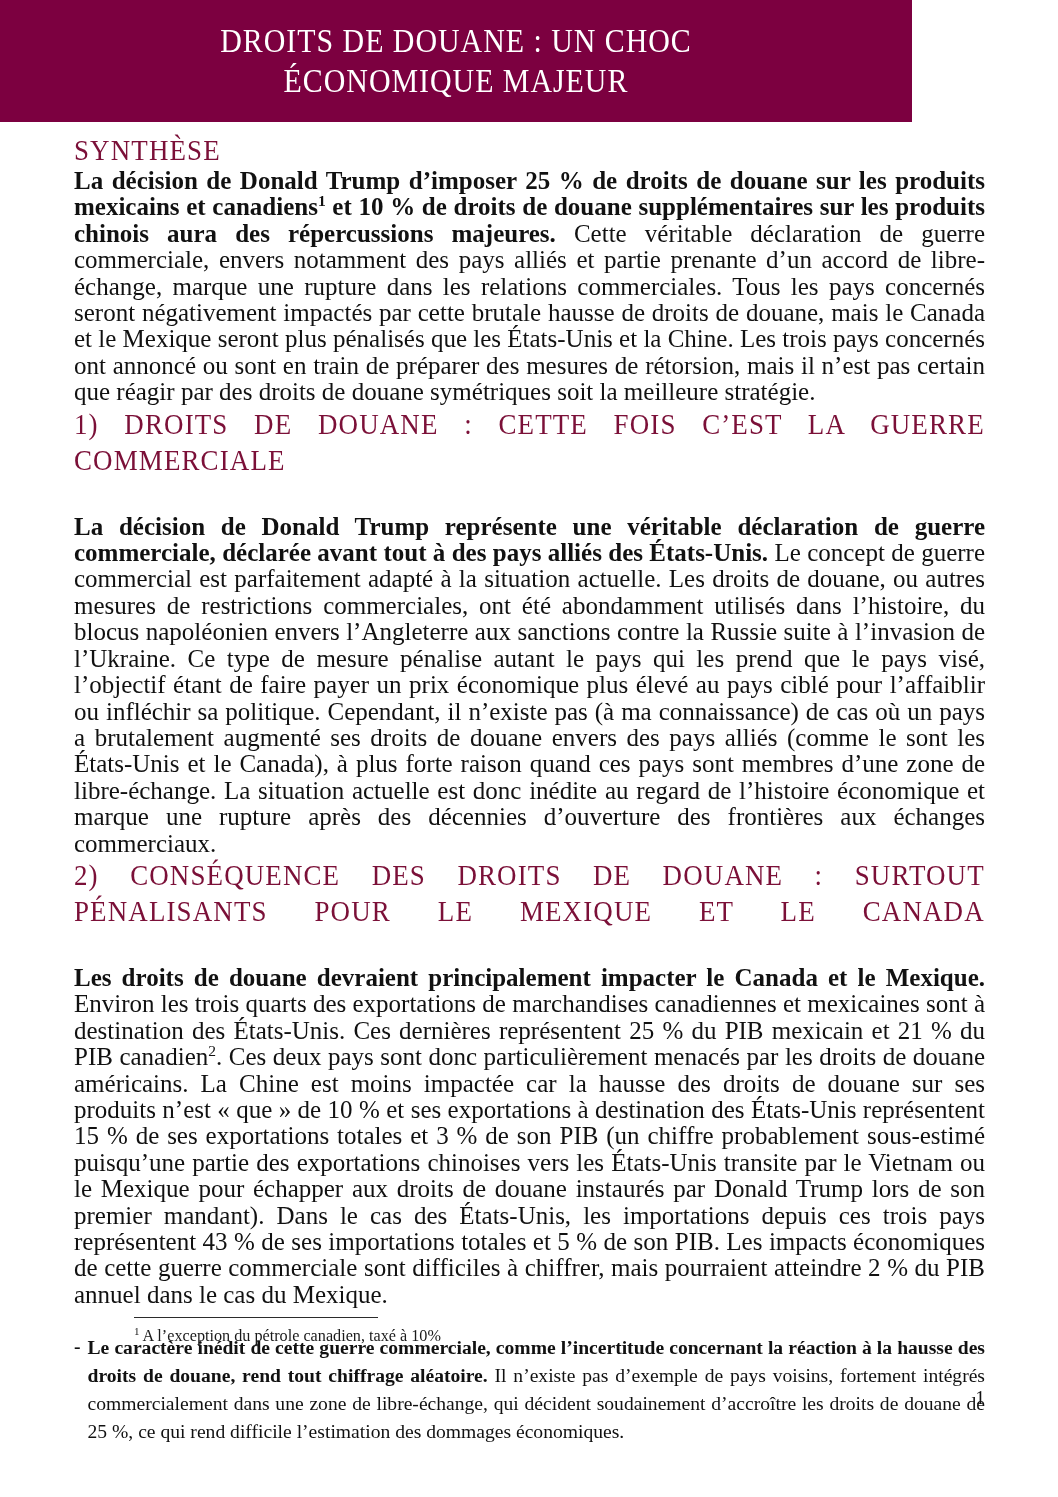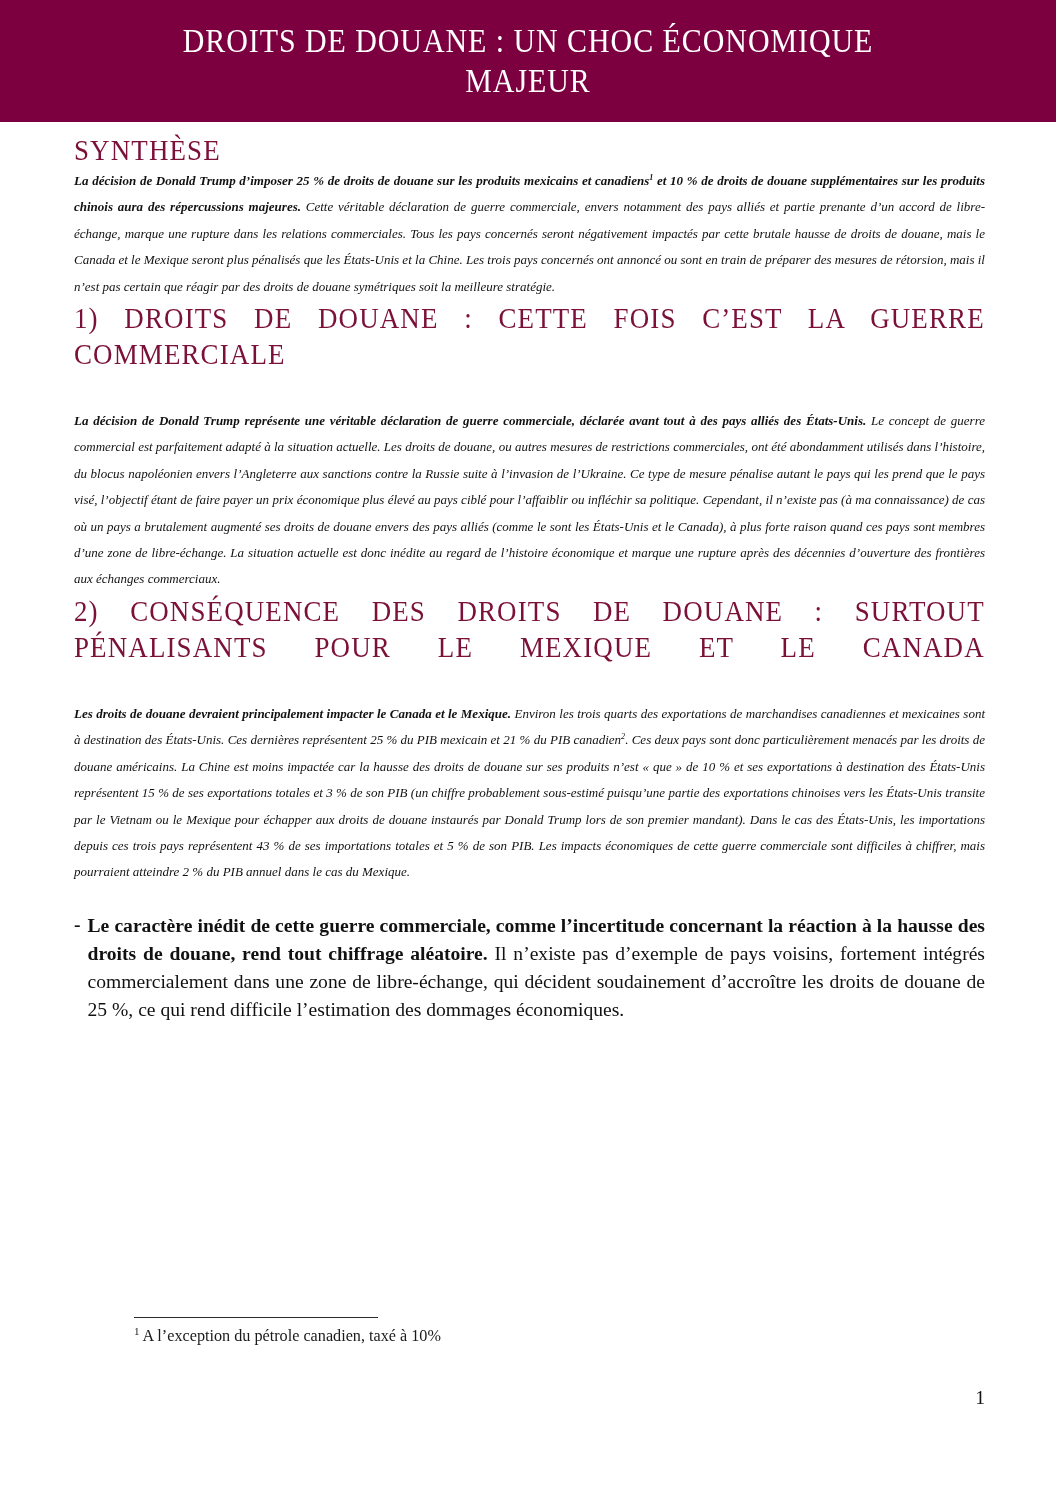--- a/index.html
+++ b/index.html
@@ -13,21 +13,21 @@
     position: relative;
     font-family: "Liberation Serif", "DejaVu Serif", serif;
     color: #111111;
     overflow: hidden;
   }
 
   
   .banner {
     position: absolute;
     top: 0; left: 0;
-    width: 1056px;
+    width: 912px;
     height: 122px;
     background: #7C0040;
     display: flex;
     align-items: center;
     justify-content: center;
     box-sizing: border-box;
     padding: 0 110px;
   }
   .banner-title {
     color: #ffffff;
@@ -72,26 +72,25 @@
     text-align: left;
     width: auto;
   }
   h2.synthese::after { display: none; }
 
   .s-synthese { margin-top: 44px; }
   .s-one      { margin-top: 30px; }
   .s-two      { margin-top: 32px; }
 
   p.body {
-    font-size: 13px;
+    font-size: 25px;
     line-height: 26.4px;
     text-align: justify;
     margin: 0;
     hyphens: none;
-    font-style: italic;
   }
   .p-synthese { margin-top: 24px; }
   .p-one      { margin-top: 22px; }
   .p-two      { margin-top: 22px; }
 
   p.body b { font-weight: bold; }
 
   sup {
     font-size: 0.62em;
     vertical-align: super;

